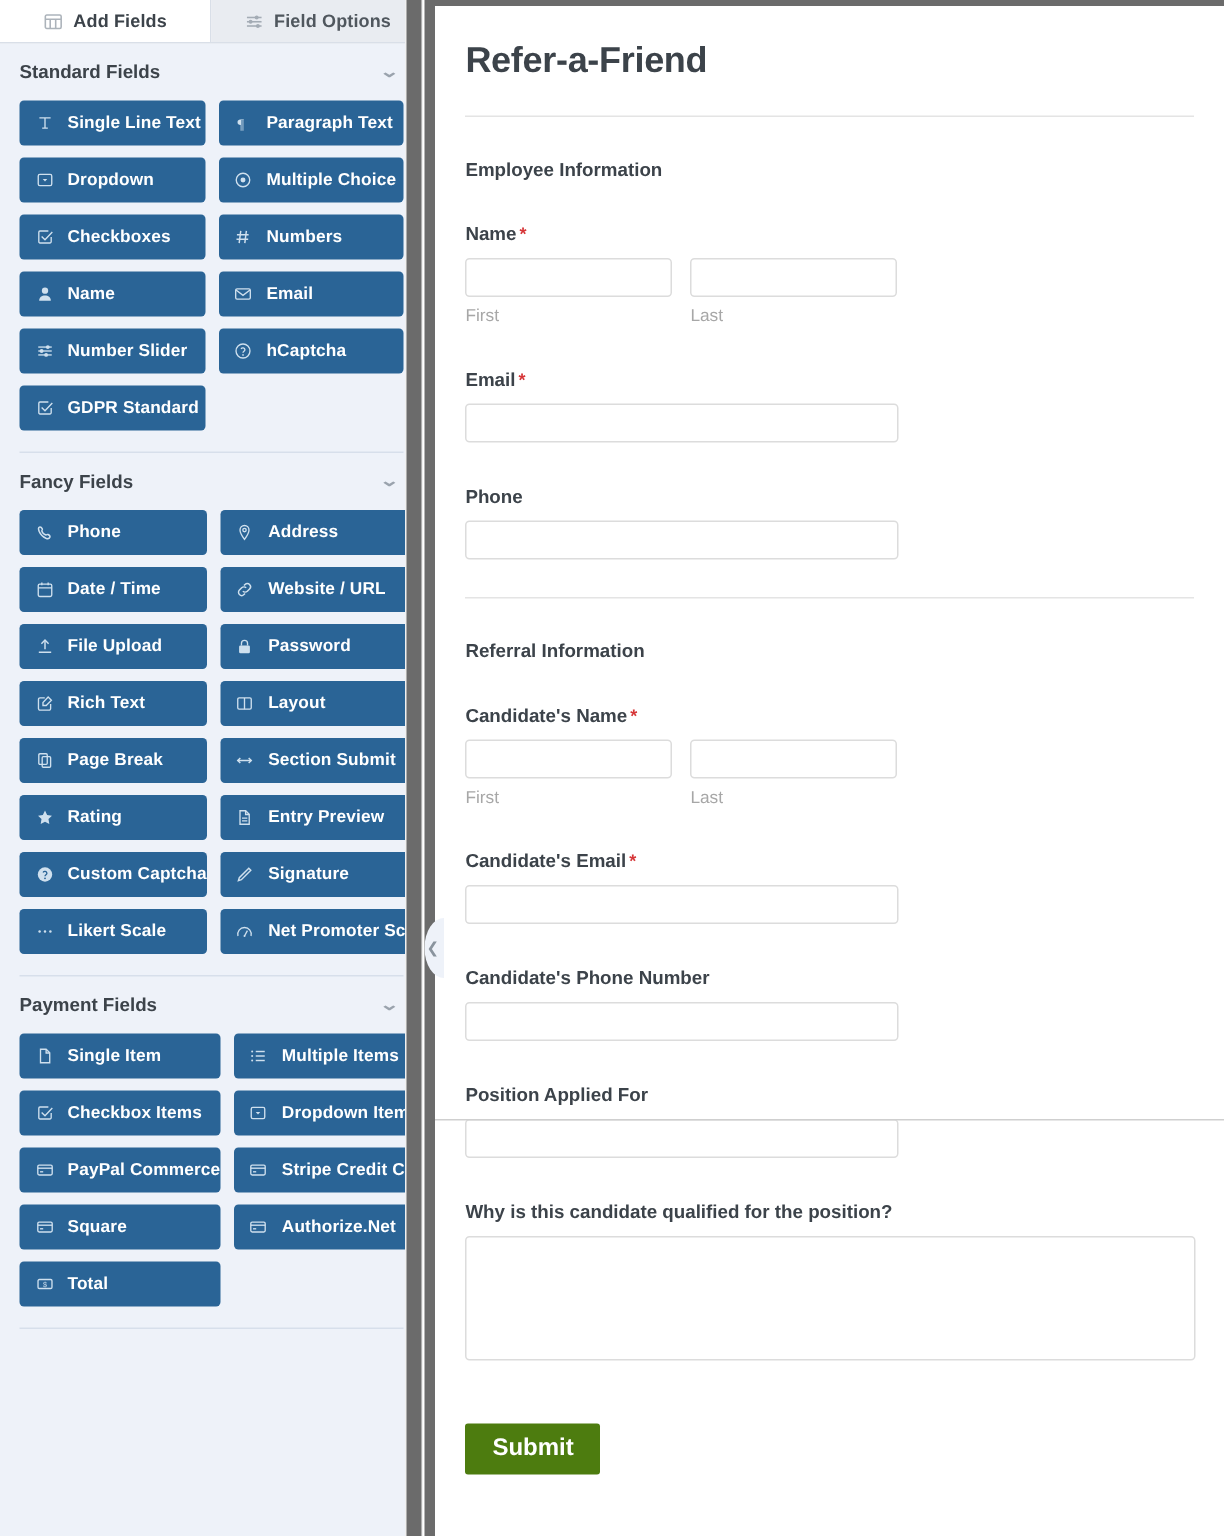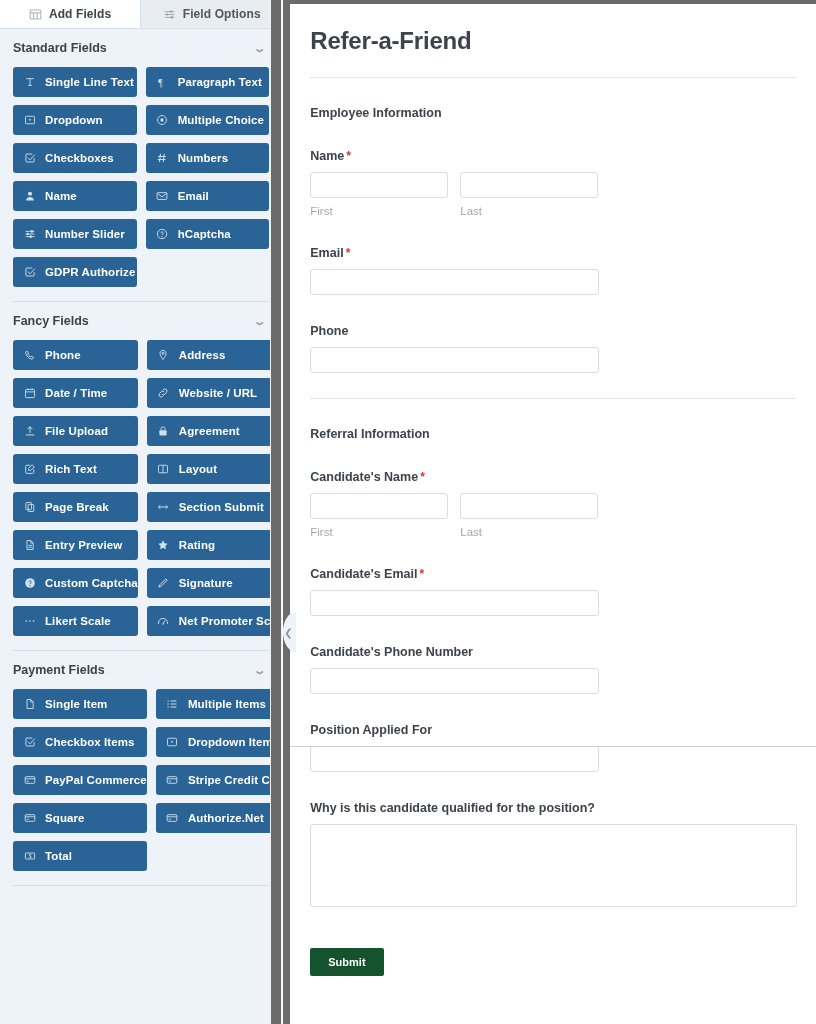--- a/index.html
+++ b/index.html
@@ -232,26 +232,26 @@
     outline: none;
     resize: none;
     padding: 6px 7px;
     font-family: "Liberation Sans", sans-serif;
     font-size: 12px;
     color: #3c434a;
   }
 
   .submit-wrap { margin-top: 37px; }
   .submit-btn {
-    background: #14532d;
+    background: #4d7c0f;
     color: #ffffff;
     border: none;
     border-radius: 2px;
     font-family: "Liberation Sans", sans-serif;
-    font-size: 11px;
+    font-size: 16px;
     font-weight: bold;
     padding: 8px 18px;
     cursor: pointer;
   }
 
   
   .panel-gutter {
     position: absolute;
     left: 283px; top: 0;
     width: 7px; height: 1024px;
@@ -411,21 +411,21 @@
             </span>
             <span class="lbl">hCaptcha</span>
           </div>
         <div class="field-btn">
             <span class="fico">
               <svg width="12" height="12" viewBox="0 0 16 16" fill="none" stroke="#cfe0ee" stroke-width="1.2">
                 <path d="M13.5 8v4.3a1 1 0 0 1-1 1H3.5a1 1 0 0 1-1-1V3.7a1 1 0 0 1 1-1H11"></path>
                 <path d="M5 7.5l3 3 6.5-7"></path>
               </svg>
             </span>
-            <span class="lbl">GDPR Authorize</span>
+            <span class="lbl">GDPR Standard</span>
           </div>
       </div>
       <div class="section-rule"></div>
 
       <div class="section-head">
         <span>Fancy Fields</span>
         <span class="chev">⌄</span>
       </div>
       <div class="field-grid">
         <div class="field-btn">
@@ -475,21 +475,21 @@
             </span>
             <span class="lbl">File Upload</span>
           </div>
         <div class="field-btn">
             <span class="fico">
               <svg width="12" height="12" viewBox="0 0 16 16" fill="none" stroke="#cfe0ee" stroke-width="1.2">
                 <rect x="3.2" y="7" width="9.6" height="7" rx="1.2" fill="#cfe0ee" stroke="none"></rect>
                 <path d="M5.3 7V5.2a2.7 2.7 0 0 1 5.4 0V7"></path>
               </svg>
             </span>
-            <span class="lbl">Agreement</span>
+            <span class="lbl">Password</span>
           </div>
         <div class="field-btn">
             <span class="fico">
               <svg width="12" height="12" viewBox="0 0 16 16" fill="none" stroke="#cfe0ee" stroke-width="1.2">
                 <path d="M13 8.5v4a1.4 1.4 0 0 1-1.4 1.4H3.6A1.4 1.4 0 0 1 2.2 12.5V4.4A1.4 1.4 0 0 1 3.6 3h4.2"></path>
                 <path d="M10.8 2.3l2.9 2.9-4.6 4.6H6.2V7.1z"></path>
               </svg>
             </span>
             <span class="lbl">Rich Text</span>
           </div>
@@ -516,36 +516,36 @@
               <svg width="12" height="12" viewBox="0 0 16 16" fill="none" stroke="#cfe0ee" stroke-width="1.3">
                 <line x1="2" y1="8" x2="14" y2="8"></line>
                 <path d="M4.3 5.8L2 8l2.3 2.2"></path>
                 <path d="M11.7 5.8L14 8l-2.3 2.2"></path>
               </svg>
             </span>
             <span class="lbl">Section Submit</span>
           </div>
         <div class="field-btn">
             <span class="fico">
+              <svg width="12" height="12" viewBox="0 0 16 16" fill="#cfe0ee">
+                <path d="M8 1.8l1.9 4 4.3.6-3.1 3 .75 4.3L8 11.7l-3.85 2 .75-4.3-3.1-3 4.3-.6z"></path>
+              </svg>
+            </span>
+            <span class="lbl">Rating</span>
+          </div>
+        <div class="field-btn">
+            <span class="fico">
               <svg width="12" height="12" viewBox="0 0 16 16" fill="none" stroke="#cfe0ee" stroke-width="1.2">
                 <path d="M4 2h5l3.2 3.2V14H4z"></path>
                 <path d="M9 2v3.3h3.2"></path>
                 <line x1="5.8" y1="8.5" x2="10.5" y2="8.5"></line>
                 <line x1="5.8" y1="11" x2="10.5" y2="11"></line>
               </svg>
             </span>
             <span class="lbl">Entry Preview</span>
-          </div>
-        <div class="field-btn">
-            <span class="fico">
-              <svg width="12" height="12" viewBox="0 0 16 16" fill="#cfe0ee">
-                <path d="M8 1.8l1.9 4 4.3.6-3.1 3 .75 4.3L8 11.7l-3.85 2 .75-4.3-3.1-3 4.3-.6z"></path>
-              </svg>
-            </span>
-            <span class="lbl">Rating</span>
           </div>
         <div class="field-btn">
             <span class="fico">
               <svg width="12" height="12" viewBox="0 0 16 16" fill="#cfe0ee">
                 <circle cx="8" cy="8" r="6.4"></circle>
                 <path d="M6.3 6.2a1.8 1.8 0 0 1 3.4.7c0 1.2-1.7 1.3-1.7 2.6" stroke="#2a6496" stroke-width="1.2" fill="none"></path>
                 <circle cx="8" cy="11.4" r=".8" fill="#2a6496"></circle>
               </svg>
             </span>
             <span class="lbl">Custom Captcha</span>

